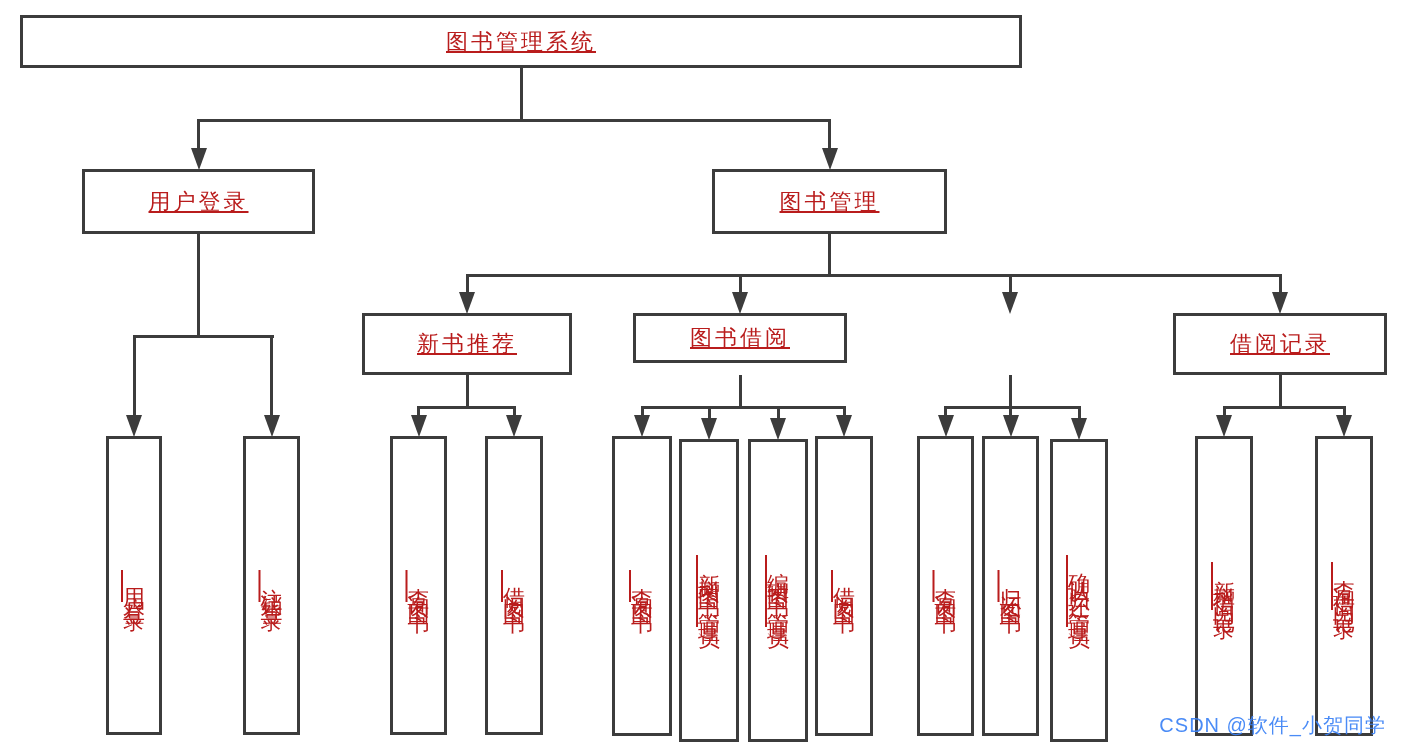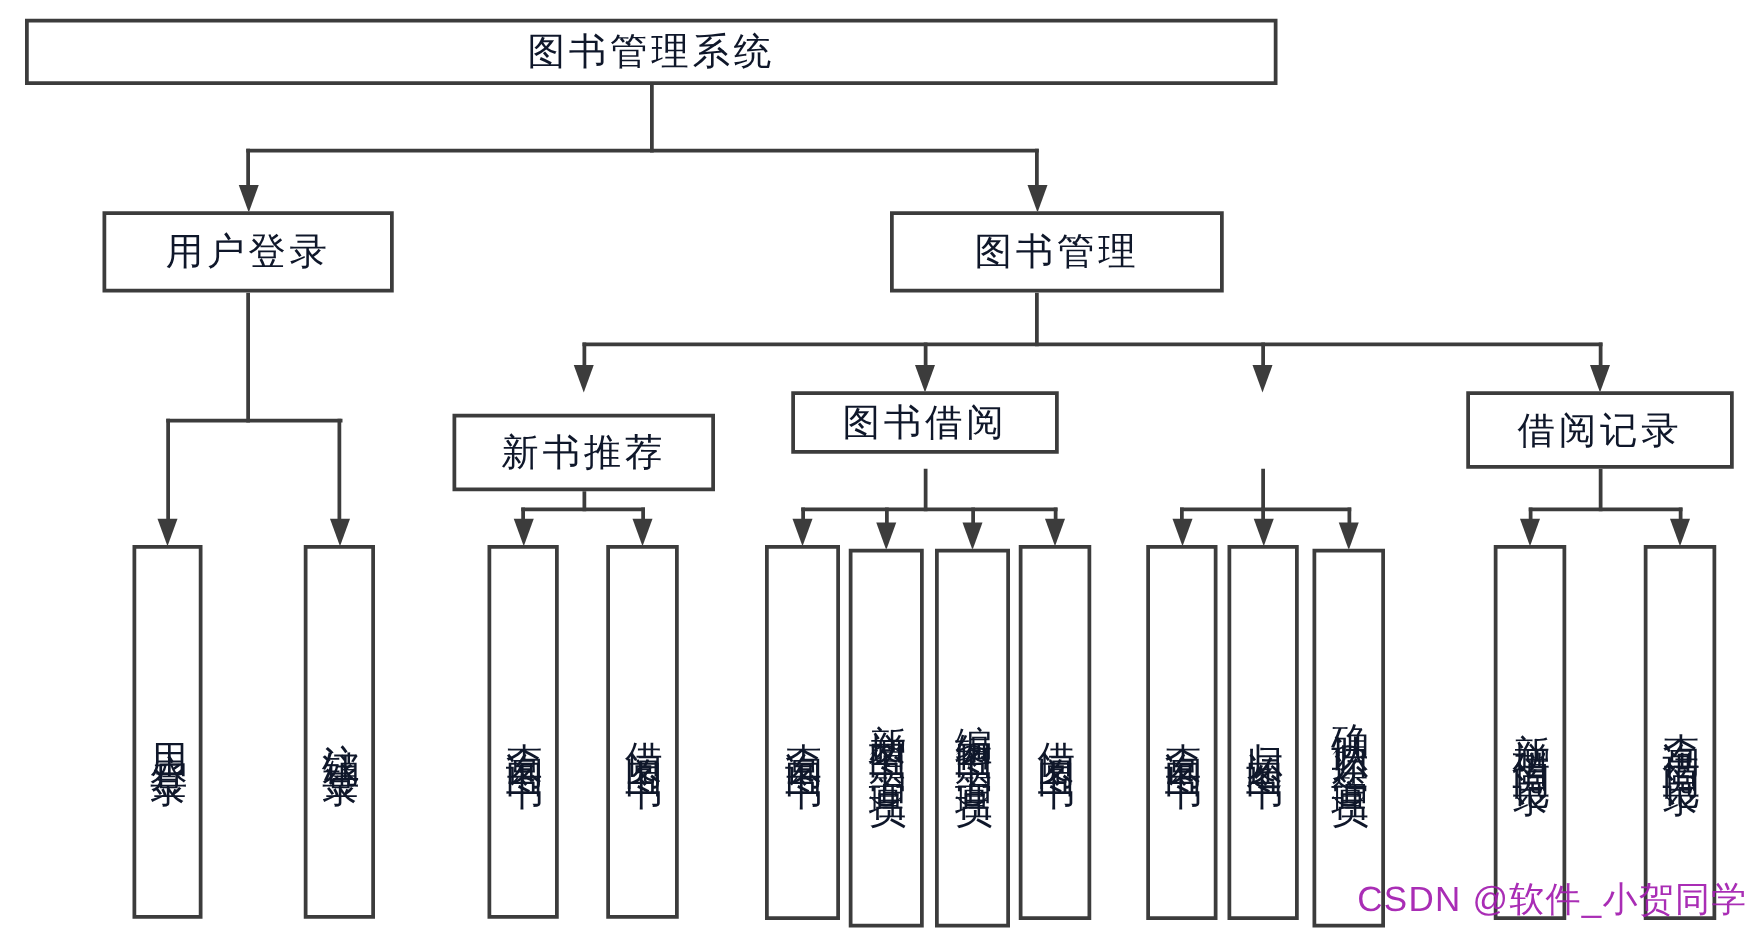--- a/index.html
+++ b/index.html
@@ -20,24 +20,25 @@
     box-sizing: border-box;
     border: 3px solid #3c3c3c;
     background: #ffffff;
     display: flex;
     align-items: center;
     justify-content: center;
     color: #3f3f3f;
     z-index: 2;
   }
   .node-label {
-    font-size: 30px;
+    font-size: 22px;
     letter-spacing: 3px;
     white-space: nowrap;
-    color: #0f172a;
+    color: #b91c1c;
+    text-decoration: underline;
   }
   .node.vertical .node-label {
     writing-mode: vertical-rl;
     text-orientation: mixed;
     letter-spacing: 8px;
     white-space: normal;
     line-height: 1;
   }
   .line {
     position: absolute;
@@ -48,45 +49,45 @@
     position: absolute;
     width: 0;
     height: 0;
     border-left: 8px solid transparent;
     border-right: 8px solid transparent;
     border-top: 22px solid #3c3c3c;
     z-index: 1;
   }
   .watermark {
     position: absolute;
-    right: 7px;
+    right: 19px;
     bottom: 8px;
-    font-size: 28px;
-    color: #a21caf;
+    font-size: 20px;
+    color: #3b82f6;
     opacity: 0.92;
     letter-spacing: 1px;
     z-index: 5;
     white-space: nowrap;
   }
 </style>
 </head>
 <body>
 
 <div id="canvas">
   <div class="watermark">CSDN @软件_小贺同学</div>
 <div class="node" style="left: 20px; top: 15px; width: 1002px; height: 53px;">
       <span class="node-label">图书管理系统</span>
     </div>
     <div class="node" style="left: 82px; top: 169px; width: 233px; height: 65px;">
       <span class="node-label">用户登录</span>
     </div>
-    <div class="node" style="left: 712px; top: 169px; width: 267px; height: 65px;">
+    <div class="node" style="left: 712px; top: 169px; width: 235px; height: 65px;">
       <span class="node-label">图书管理</span>
     </div>
-    <div class="node" style="left: 362px; top: 313px; width: 210px; height: 62px; margin-top: 18px;">
+    <div class="node" style="left: 362px; top: 313px; width: 210px; height: 62px;">
       <span class="node-label">新书推荐</span>
     </div>
     <div class="node" style="left: 633px; top: 313px; width: 214px; height: 50px;">
       <span class="node-label">图书借阅</span>
     </div>
     <div class="node" style="left: 1173px; top: 313px; width: 214px; height: 62px;">
       <span class="node-label">借阅记录</span>
     </div>
     <div class="node vertical" style="left: 106px; top: 436px; width: 56px; height: 299px;">
       <span class="node-label">用户登录</span>

